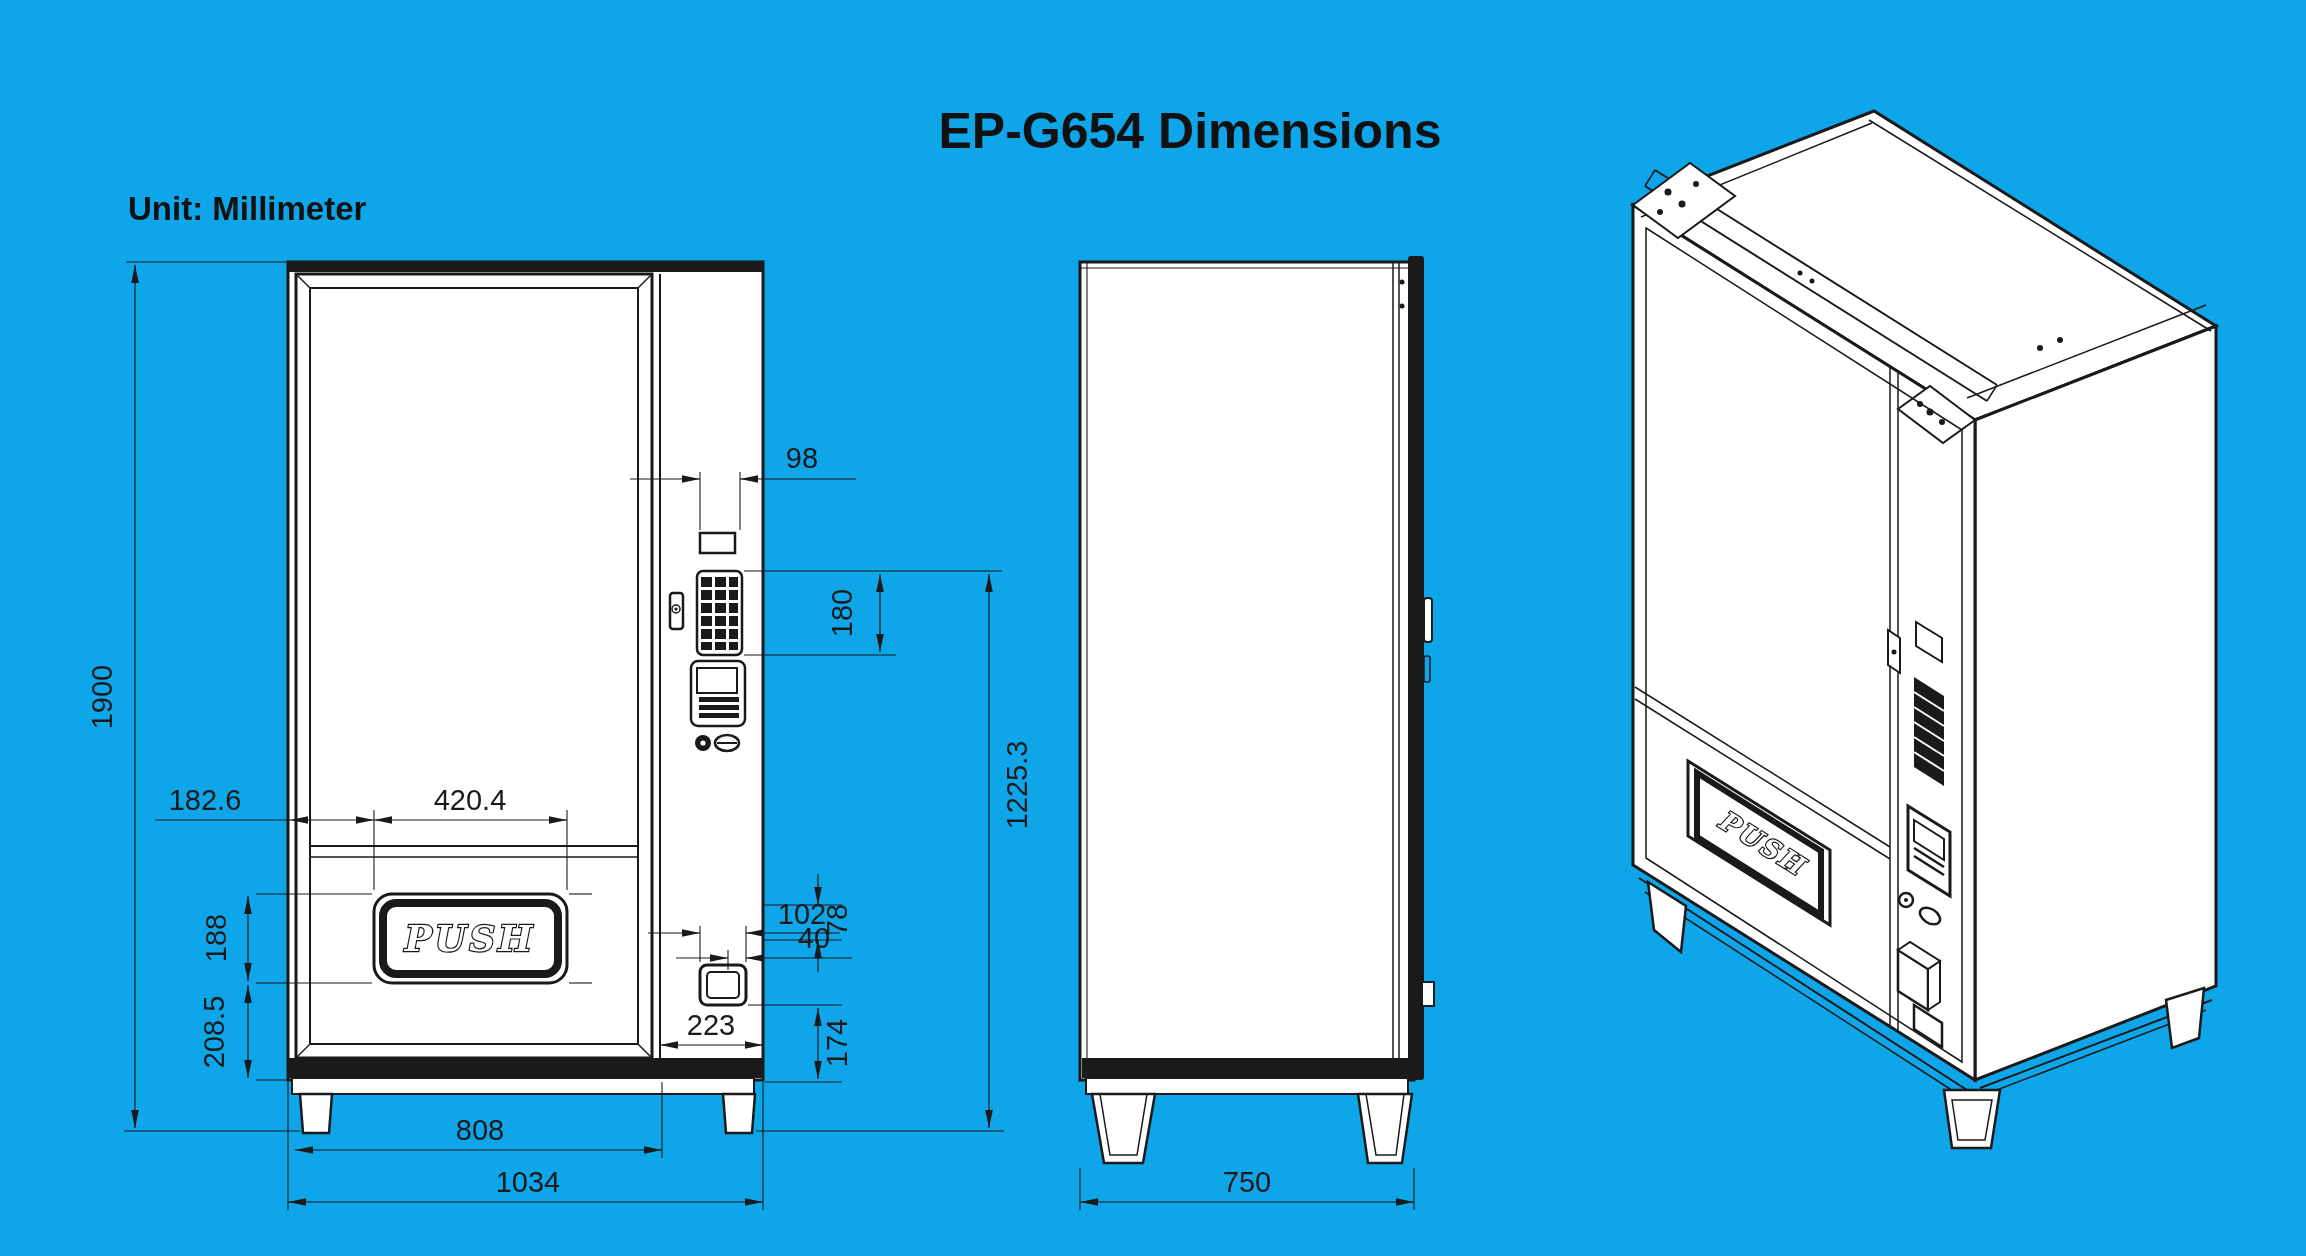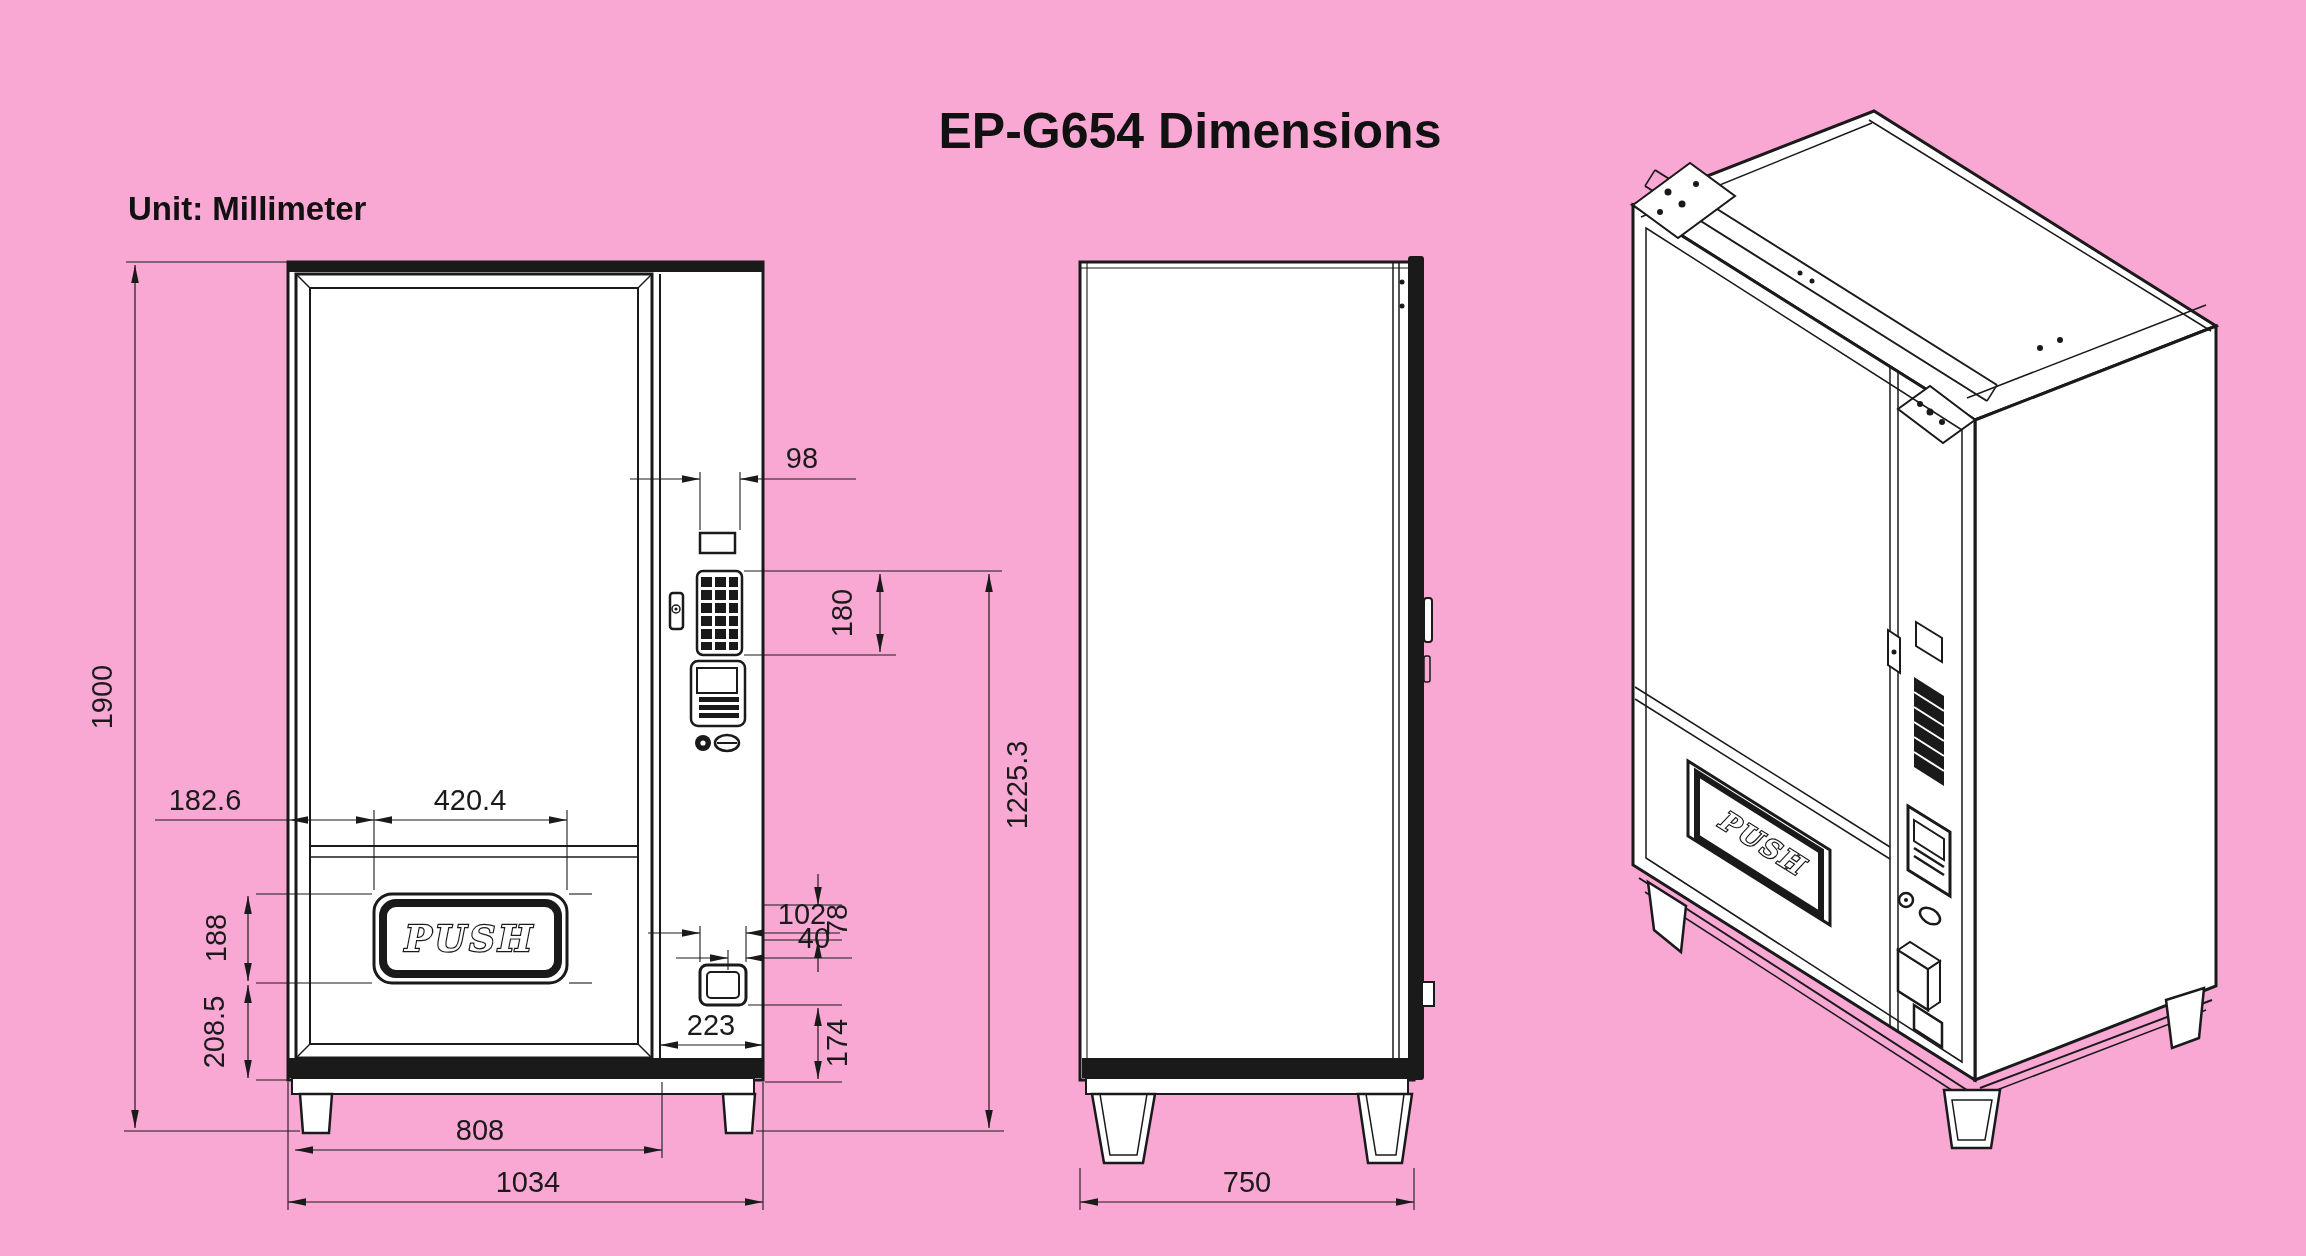--- a/index.html
+++ b/index.html
@@ -1,16 +1,16 @@
 <!DOCTYPE html>
 <html><head>
 <meta charset="utf-8">
 <style>
   html,body{margin:0;padding:0;background:#fff;}
-  .page{position:relative;width:2306px;height:1256px;background:#f9a8d4;overflow:hidden;
+  .page{position:relative;width:2306px;height:1256px;background:#0ea5e9;overflow:hidden;
         font-family:"Liberation Sans",sans-serif;}
   svg{display:block}
   
   .s3 {fill:#fff;stroke:#1a1a1a;stroke-width:3;}
   .s3n{fill:none;stroke:#1a1a1a;stroke-width:3;}
   .s25{fill:#fff;stroke:#1a1a1a;stroke-width:2.5;}
   .s2 {fill:none;stroke:#1a1a1a;stroke-width:2;}
   .s2w{fill:#fff;stroke:#1a1a1a;stroke-width:2;}
   .s15{fill:none;stroke:#1a1a1a;stroke-width:1.5;}
   .thin{fill:none;stroke:#1a1a1a;stroke-width:1.1;}

